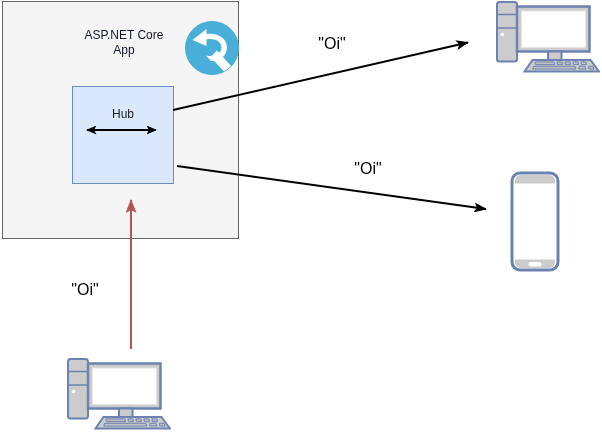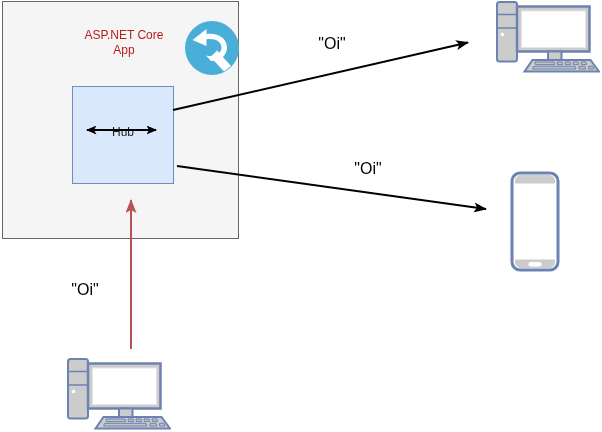--- a/index.html
+++ b/index.html
@@ -6,29 +6,29 @@
   .canvas{
     position:relative;width:602px;height:432px;background:#ffffff;
     font-family:"Liberation Sans","DejaVu Sans",sans-serif;overflow:hidden;
   }
   .app-box{
     position:absolute;left:2px;top:1px;width:237px;height:238px;
     background:#f5f5f5;border:1px solid #666666;box-sizing:border-box;
   }
   .app-title{
     position:absolute;left:77px;top:26px;width:88px;
-    text-align:center;font-size:12px;line-height:15px;color:#b91c1c;
+    text-align:center;font-size:12px;line-height:15px;color:#0f172a;
   }
   .hub-box{
     position:absolute;left:69px;top:84px;width:102px;height:98px;
     background:#dae8fc;border:1px solid #6c8ebf;box-sizing:border-box;
   }
   .hub-label{
     position:absolute;left:120px;top:112px;transform:translate(-50%,-50%);
-    font-size:12px;color:#1a1a1a;white-space:nowrap;margin-top:18px;
+    font-size:12px;color:#1a1a1a;white-space:nowrap;
   }
   .msg-label{
     position:absolute;transform:translate(-50%,-50%);
     font-size:16px;color:#000000;white-space:nowrap;
   }
   #msg-to-desktop{left:332px;top:44px;}
   #msg-to-phone{left:368px;top:169px;}
   #msg-from-desktop{left:85px;top:290px;}
   .icon-svg{position:absolute;}
   #logo{left:182px;top:19px;width:54px;height:54px;}

